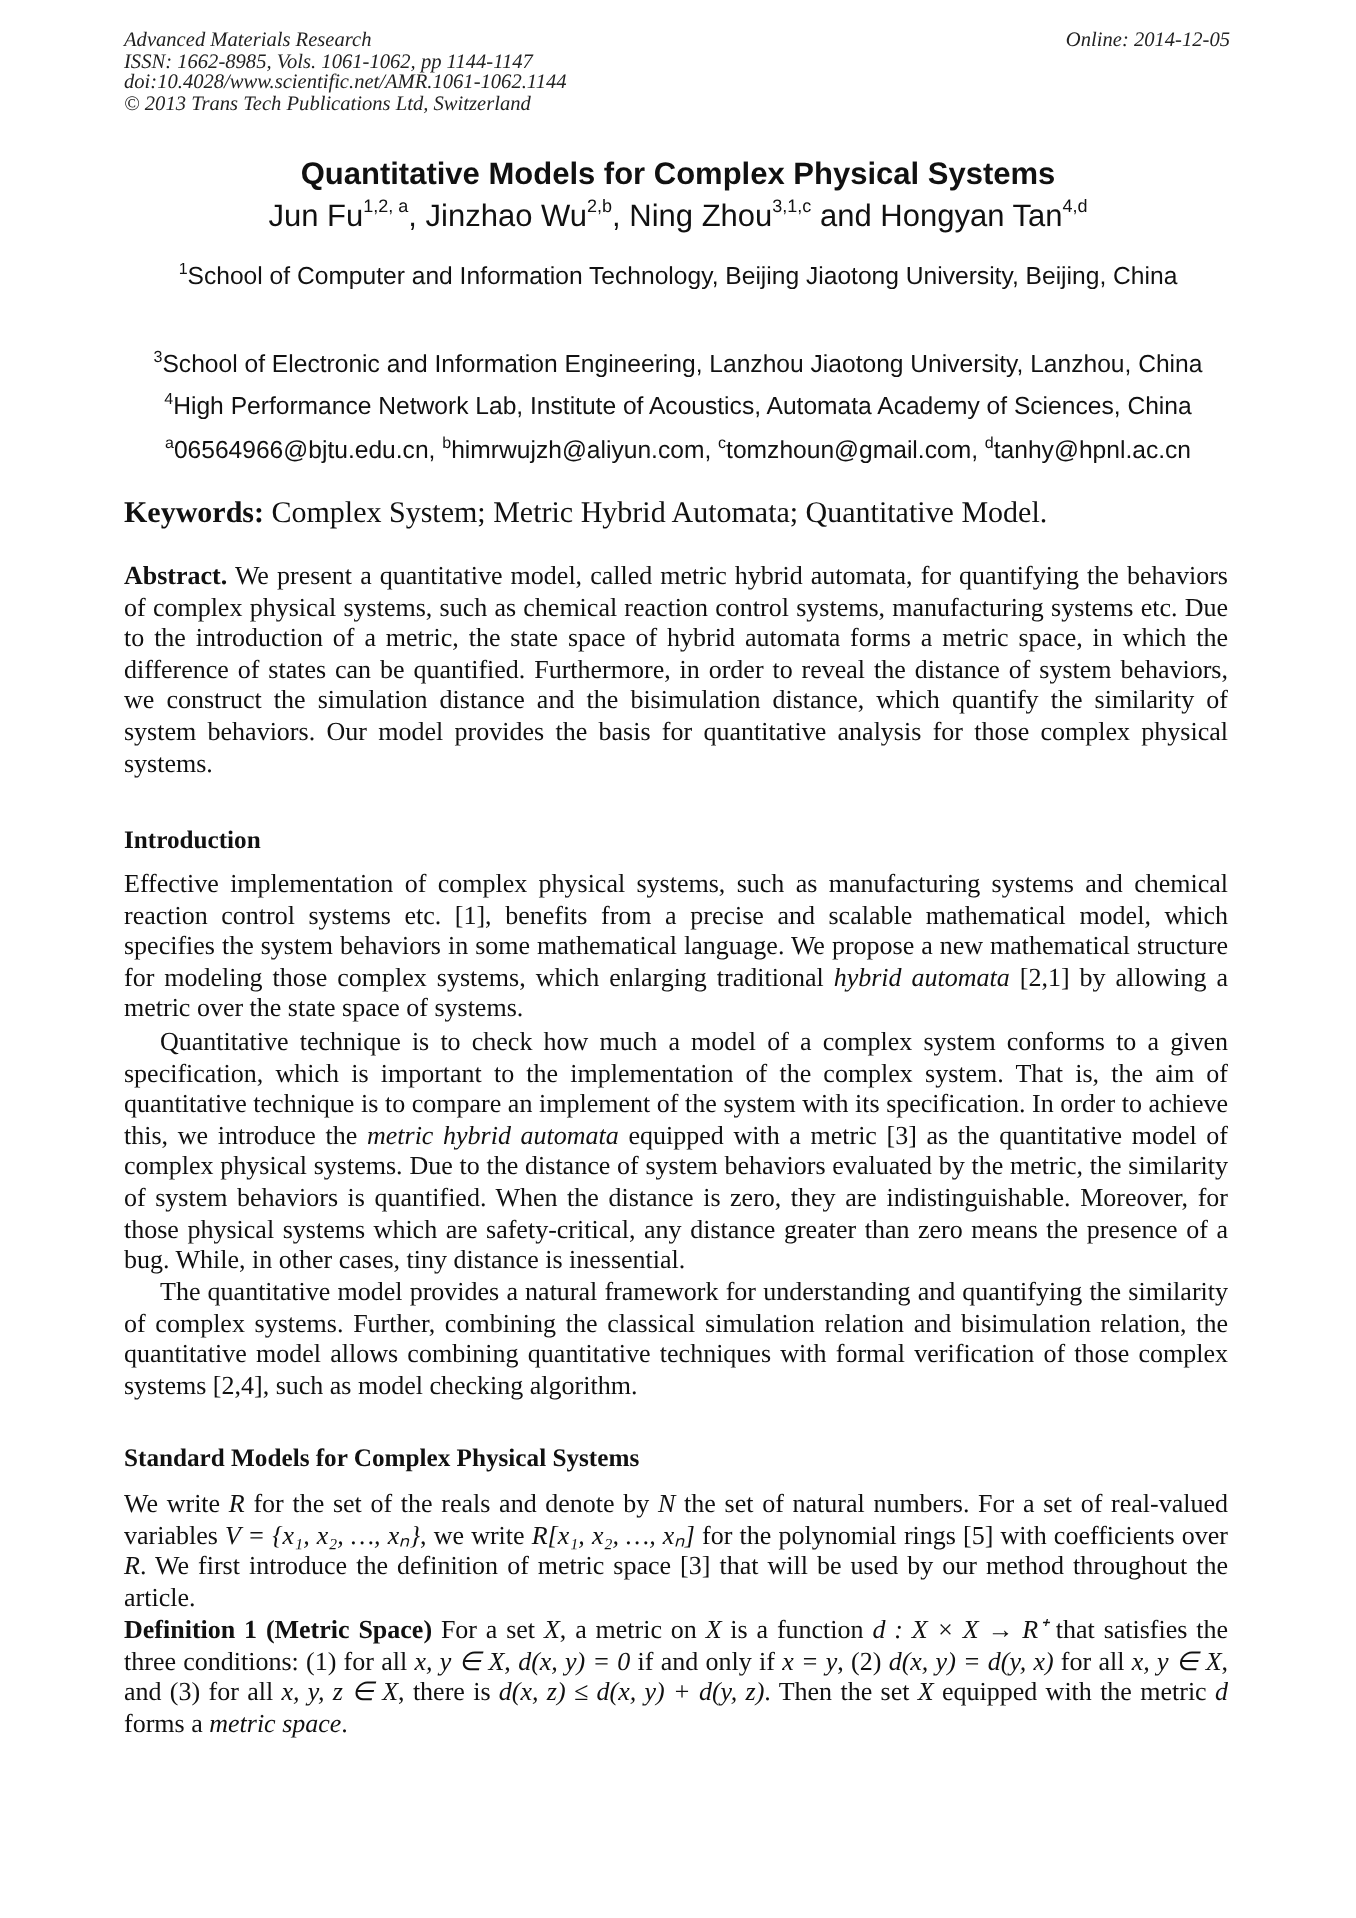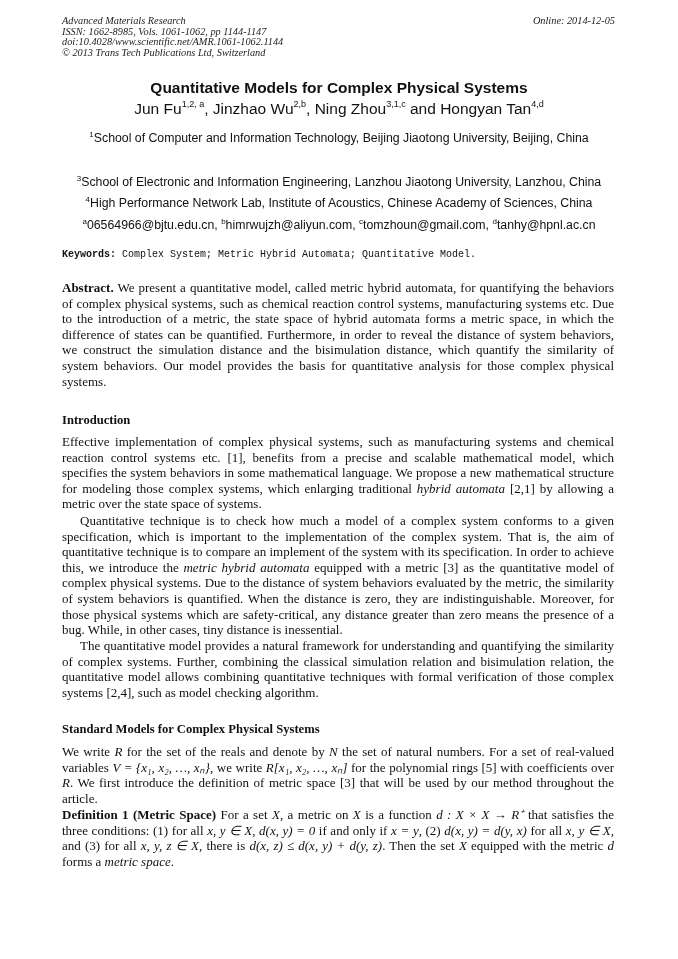--- a/index.html
+++ b/index.html
@@ -6,21 +6,21 @@
   body { width:678px; height:959px; position:relative; overflow:hidden; color:#111; }
   .page { position:absolute; left:0; top:0; width:678px; height:714px; }
   .hdr { position:absolute; font-family:"Liberation Serif", serif; font-style:italic; font-size:10.3px; line-height:10.5px; color:#222; }
   .hdr-left { left:62px; top:16px; }
   .hdr-right { right:63px; top:16px; }
   .title { position:absolute; left:0; width:678px; top:79px; text-align:center; font-family:"Liberation Sans", sans-serif; font-weight:bold; font-size:15.5px; color:#111; }
   .authors { position:absolute; left:0; width:678px; top:100px; text-align:center; font-family:"Liberation Sans", sans-serif; font-size:15.5px; color:#111; }
   .authors sup { font-size:9px; vertical-align:7px; line-height:0; }
   .affil { position:absolute; left:0; width:678px; text-align:center; font-family:"Liberation Sans", sans-serif; font-size:12.3px; color:#111; line-height:14px; }
   .affil sup { font-size:8px; vertical-align:5px; line-height:0; }
-  .keywords { position:absolute; left:62px; top:249px; font-family:Liberation Mono, monospace; font-size:10px; color:#111; }
+  .keywords { position:absolute; left:62px; top:249px; font-family:Liberation Serif, serif; font-size:15px; color:#111; }
   .keywords b { font-weight:bold; }
   .para { position:absolute; left:62px; width:552px; font-family:"Liberation Serif", serif; font-size:13px; line-height:15.6px; text-align:justify; color:#111; }
   .para b { font-weight:bold; }
   .para i { font-style:italic; }
   .indent { text-indent:18px; }
   .section { position:absolute; left:62px; font-family:"Liberation Serif", serif; font-weight:bold; font-size:12.6px; color:#111; }
   .m { font-family:"Liberation Serif", serif; font-style:italic; }
 </style>
 </head>
 <body>
@@ -36,21 +36,21 @@
   <div class="hdr hdr-right">Online: 2014-12-05</div>
 
   <div class="title">Quantitative Models for Complex Physical Systems</div>
 
   <div class="authors">
     <span>Jun Fu</span><sup>1,2, a</sup><span>, </span><span>Jinzhao Wu</span><sup>2,b</sup><span>, </span><span>Ning Zhou</span><sup>3,1,c</sup><span> and </span><span>Hongyan Tan</span><sup>4,d</sup>
   </div>
 
   <div class="affil" style="top:131px;"><sup>1</sup><span>School of Computer and Information Technology, Beijing Jiaotong University, Beijing, China</span></div>
   <div class="affil" style="top:175px;"><sup>3</sup><span>School of Electronic and Information Engineering, Lanzhou Jiaotong University, Lanzhou, China</span></div>
-  <div class="affil" style="top:196px;"><sup>4</sup><span>High Performance Network Lab, Institute of Acoustics, Chinese Academy of Sciences, China</span></div>
+  <div class="affil" style="top:196px;"><sup>4</sup><span>High Performance Network Lab, Institute of Acoustics, Automata Academy of Sciences, China</span></div>
 
   <div class="affil" style="top:218px;">
     <sup>a</sup><span>06564966@bjtu.edu.cn</span>, <sup>b</sup><span>himrwujzh@aliyun.com</span>, <sup>c</sup><span>tomzhoun@gmail.com</span>, <sup>d</sup><span>tanhy@hpnl.ac.cn</span>
   </div>
 
   <div class="keywords"><b>Keywords:</b><span> Complex System; Metric Hybrid Automata; Quantitative Model.</span></div>
 
   <div class="para" style="top:280px;"><b>Abstract.</b><span> We present a quantitative model, called metric hybrid automata, for quantifying the behaviors of complex physical systems, such as chemical reaction control systems, manufacturing systems etc. Due to the introduction of a metric, the state space of hybrid automata forms a metric space, in which the difference of states can be quantified. Furthermore, in order to reveal the distance of system behaviors, we construct the simulation distance and the bisimulation distance, which quantify the similarity of system behaviors. Our model provides the basis for quantitative analysis for those complex physical systems.</span></div>
 
   <div class="section" style="top:413px;">Introduction</div>

